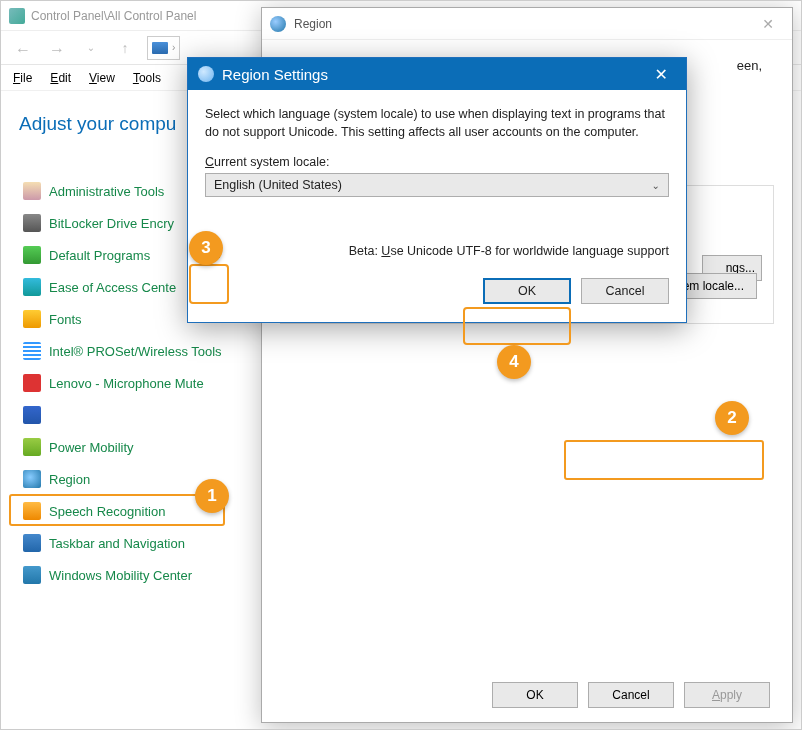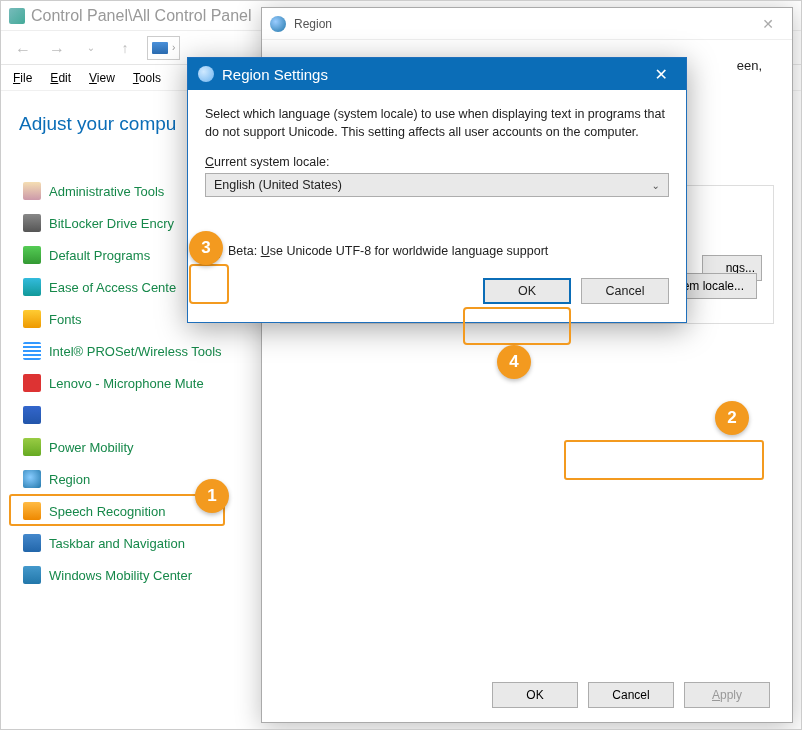--- a/index.html
+++ b/index.html
@@ -2,21 +2,21 @@
 <html><head>
 <meta charset="utf-8">
 <style>
 * { box-sizing: border-box; margin: 0; padding: 0; }
 body { font-family: "Segoe UI", Tahoma, sans-serif; font-size: 12px; color: #000; background: #fff; width: 802px; height: 730px; position: relative; overflow: hidden; border: 1px solid #ccc; }
 
 
 .cp-window { position: absolute; top: 0; left: 0; right: 0; bottom: 0; background: #fff; }
 .cp-titlebar { height: 30px; background: #fff; border-bottom: 1px solid #eee; display: flex; align-items: center; padding: 0 8px; }
 .cp-titlebar .cp-icon { width: 16px; height: 16px; margin-right: 6px; background: linear-gradient(135deg,#7bb,#4a9); border-radius: 2px; }
-.cp-title { color: #999; font-size: 16px; }
+.cp-title { color: #999; font-size: 12px; }
 
 .cp-nav { height: 34px; border-bottom: 1px solid #e5e5e5; display: flex; align-items: center; padding: 0 10px; gap: 10px; }
 .nav-arrow { width: 24px; height: 24px; color: #bbb; font-size: 16px; display: flex; align-items: center; justify-content: center; }
 .nav-arrow.up { font-size: 14px; }
 .abar { flex: 0 0 auto; height: 24px; border: 1px solid #ccc; display: flex; align-items: center; padding: 0 4px; gap: 4px; }
 .abar-icon { width: 16px; height: 12px; background: linear-gradient(#4a90d9,#2b6cb0); border-radius: 1px; }
 .abar-sep { color: #999; font-size: 10px; }
 
 .cp-menu { height: 26px; display: flex; align-items: center; gap: 18px; padding: 0 12px; border-bottom: 1px solid #f0f0f0; }
 .cp-menu span { font-size: 12px; }
@@ -67,21 +67,21 @@
 .rs-dialog { position: absolute; left: 186px; top: 56px; width: 500px; background: #fff; border: 1px solid #1e6fbb; box-shadow: 0 6px 28px rgba(0,0,0,.35); }
 .rs-titlebar { height: 32px; background: #0b6db7; color: #fff; display: flex; align-items: center; padding: 0 10px; }
 .rs-titlebar .globe { width: 16px; height: 16px; margin-right: 8px; border-radius: 50%; background: radial-gradient(circle at 35% 35%, #cfe9ff, #6fb4ef); }
 .rs-titlebar .ttl { font-size: 15px; }
 .rs-close { margin-left: auto; font-size: 16px; padding: 2px 8px; cursor: pointer; }
 .rs-body { padding: 16px 17px 18px; font-size: 12.5px; color: #222; }
 .rs-desc { line-height: 1.4; margin-bottom: 14px; }
 .rs-lbl { margin-bottom: 4px; }
 .rs-select { width: 100%; height: 24px; border: 1px solid #adadad; background: #e9e9e9; display: flex; align-items: center; justify-content: space-between; padding: 0 8px; font-size: 12.5px; }
 .rs-select .chev { font-size: 10px; color: #555; }
-.rs-check-row { display: flex; align-items: center; gap: 8px; margin-top: 46px; }
+.rs-check-row { display: flex; align-items: center; gap: 8px; margin-top: 46px; justify-content: space-between; }
 .rs-check { width: 15px; height: 15px; border: 1px solid #333; background: #fff; }
 .rs-btns { display: flex; justify-content: flex-end; gap: 10px; margin-top: 20px; }
 .rs-btn { width: 88px; height: 26px; background: #e9e9e9; border: 1px solid #adadad; font-size: 12.5px; display: flex; align-items: center; justify-content: center; }
 .rs-btn.primary { border: 2px solid #0b6db7; }
 
 .hl3 { position: absolute; left: 188px; top: 263px; width: 40px; height: 40px; border: 2px solid #f39a1f; border-radius: 4px; pointer-events: none; }
 .hl4 { position: absolute; left: 462px; top: 306px; width: 108px; height: 38px; border: 2px solid #f39a1f; border-radius: 4px; pointer-events: none; }
 
 .step { position: absolute; width: 34px; height: 34px; border-radius: 50%; background: #f39a1f; color: #fff; font-weight: 600; font-size: 17px; display: flex; align-items: center; justify-content: center; box-shadow: 0 2px 4px rgba(0,0,0,.25); z-index: 50; }
 .s1 { left: 194px; top: 478px; }

